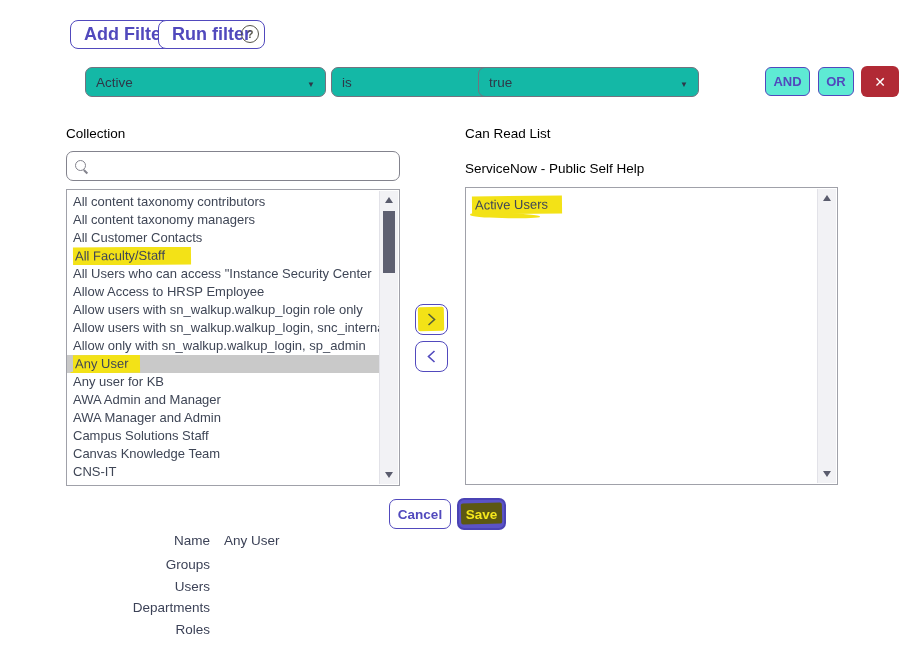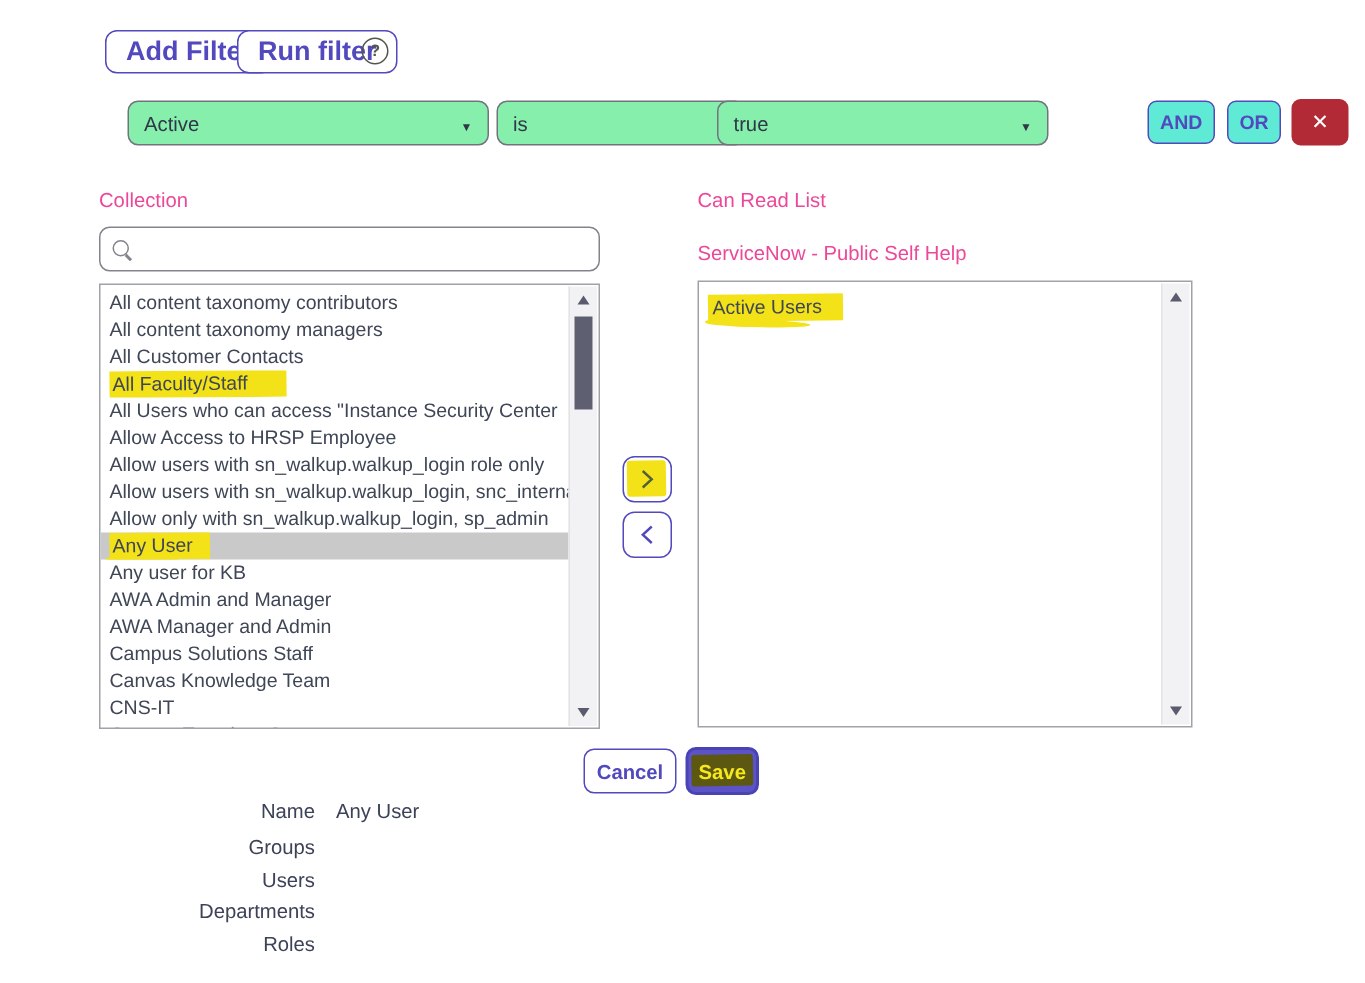--- a/index.html
+++ b/index.html
@@ -17,21 +17,21 @@
   .add-filter { left: 70px; top: 20px; }
   .run-filter { left: 158px; top: 20px; }
   .help-icon {
     position: absolute; left: 241px; top: 25px; width: 18px; height: 18px;
     border: 1.6px solid #55544a; border-radius: 50%; color: #55544a;
     font-size: 11px; font-weight: 700; display: flex; align-items: center; justify-content: center;
   }
 
   
   .select {
-    position: absolute; top: 67px; height: 30px; background: #86efac;
+    position: absolute; top: 67px; height: 30px; background: #14b8a6;
     border: 1px solid #73737f; border-radius: 7px;
     display: flex; align-items: center; justify-content: space-between;
     padding: 4px 10px; font-size: 13.5px; color: #2f3748; cursor: pointer;
   }
   .select .caret::after { content: "▼"; font-size: 8px; color: #2f3748; }
   .sel-field { left: 85px;  width: 241px; }
   .sel-op    { left: 331px; width: 166px; }
   .sel-val   { left: 478px; width: 221px; }
 
   .btn-small {
@@ -43,21 +43,21 @@
   .btn-and { left: 765px; width: 45px; }
   .btn-or  { left: 818px; width: 36px; }
   .btn-del {
     position: absolute; left: 861px; top: 66px; width: 38px; height: 31px;
     background: #b12a35; border: none; border-radius: 6px; color: #fff;
     font-size: 14px; cursor: pointer; display: flex; align-items: center; justify-content: center;
     font-family: inherit;
   }
 
   
-  .sec-label { position: absolute; font-size: 13.5px; color: #ec4899; }
+  .sec-label { position: absolute; font-size: 13.5px; color: #000000; }
   .lbl-collection { left: 66px; top: 126px; }
   .lbl-canread    { left: 465px; top: 126px; }
   .lbl-source     { left: 465px; top: 161px; }
 
   
   .search-box {
     position: absolute; left: 66px; top: 151px; width: 334px; height: 30px;
     border: 1px solid #83838d; border-radius: 7px; background: #fff;
     display: flex; align-items: center; padding: 0 8px;
   }
@@ -73,21 +73,21 @@
   .search-box input {
     border: none; outline: none; flex: 1; font-family: inherit; font-size: 13px; color: #3e4656;
     background: transparent;
   }
 
   
   .listbox {
     position: absolute; background: #fff; border: 1px solid #a0a1a9; overflow: hidden;
   }
   .list-left  { left: 66px;  top: 189px; width: 334px; height: 297px; }
-  .list-right { left: 465px; top: 187px; width: 330px; height: 298px; }
+  .list-right { left: 465px; top: 187px; width: 373px; height: 298px; }
 
   .list-left ul, .list-right ul { list-style: none; padding: 3px 0 0 0; }
   .list-left li {
     height: 18px; line-height: 18px; font-size: 13px; color: #3f4656;
     padding: 0 4px 0 6px; margin-right: 20px;
     white-space: nowrap; overflow: hidden; cursor: default;
   }
   .list-left li.selected { background: #c9c9c9; }
 
   .list-right li {

